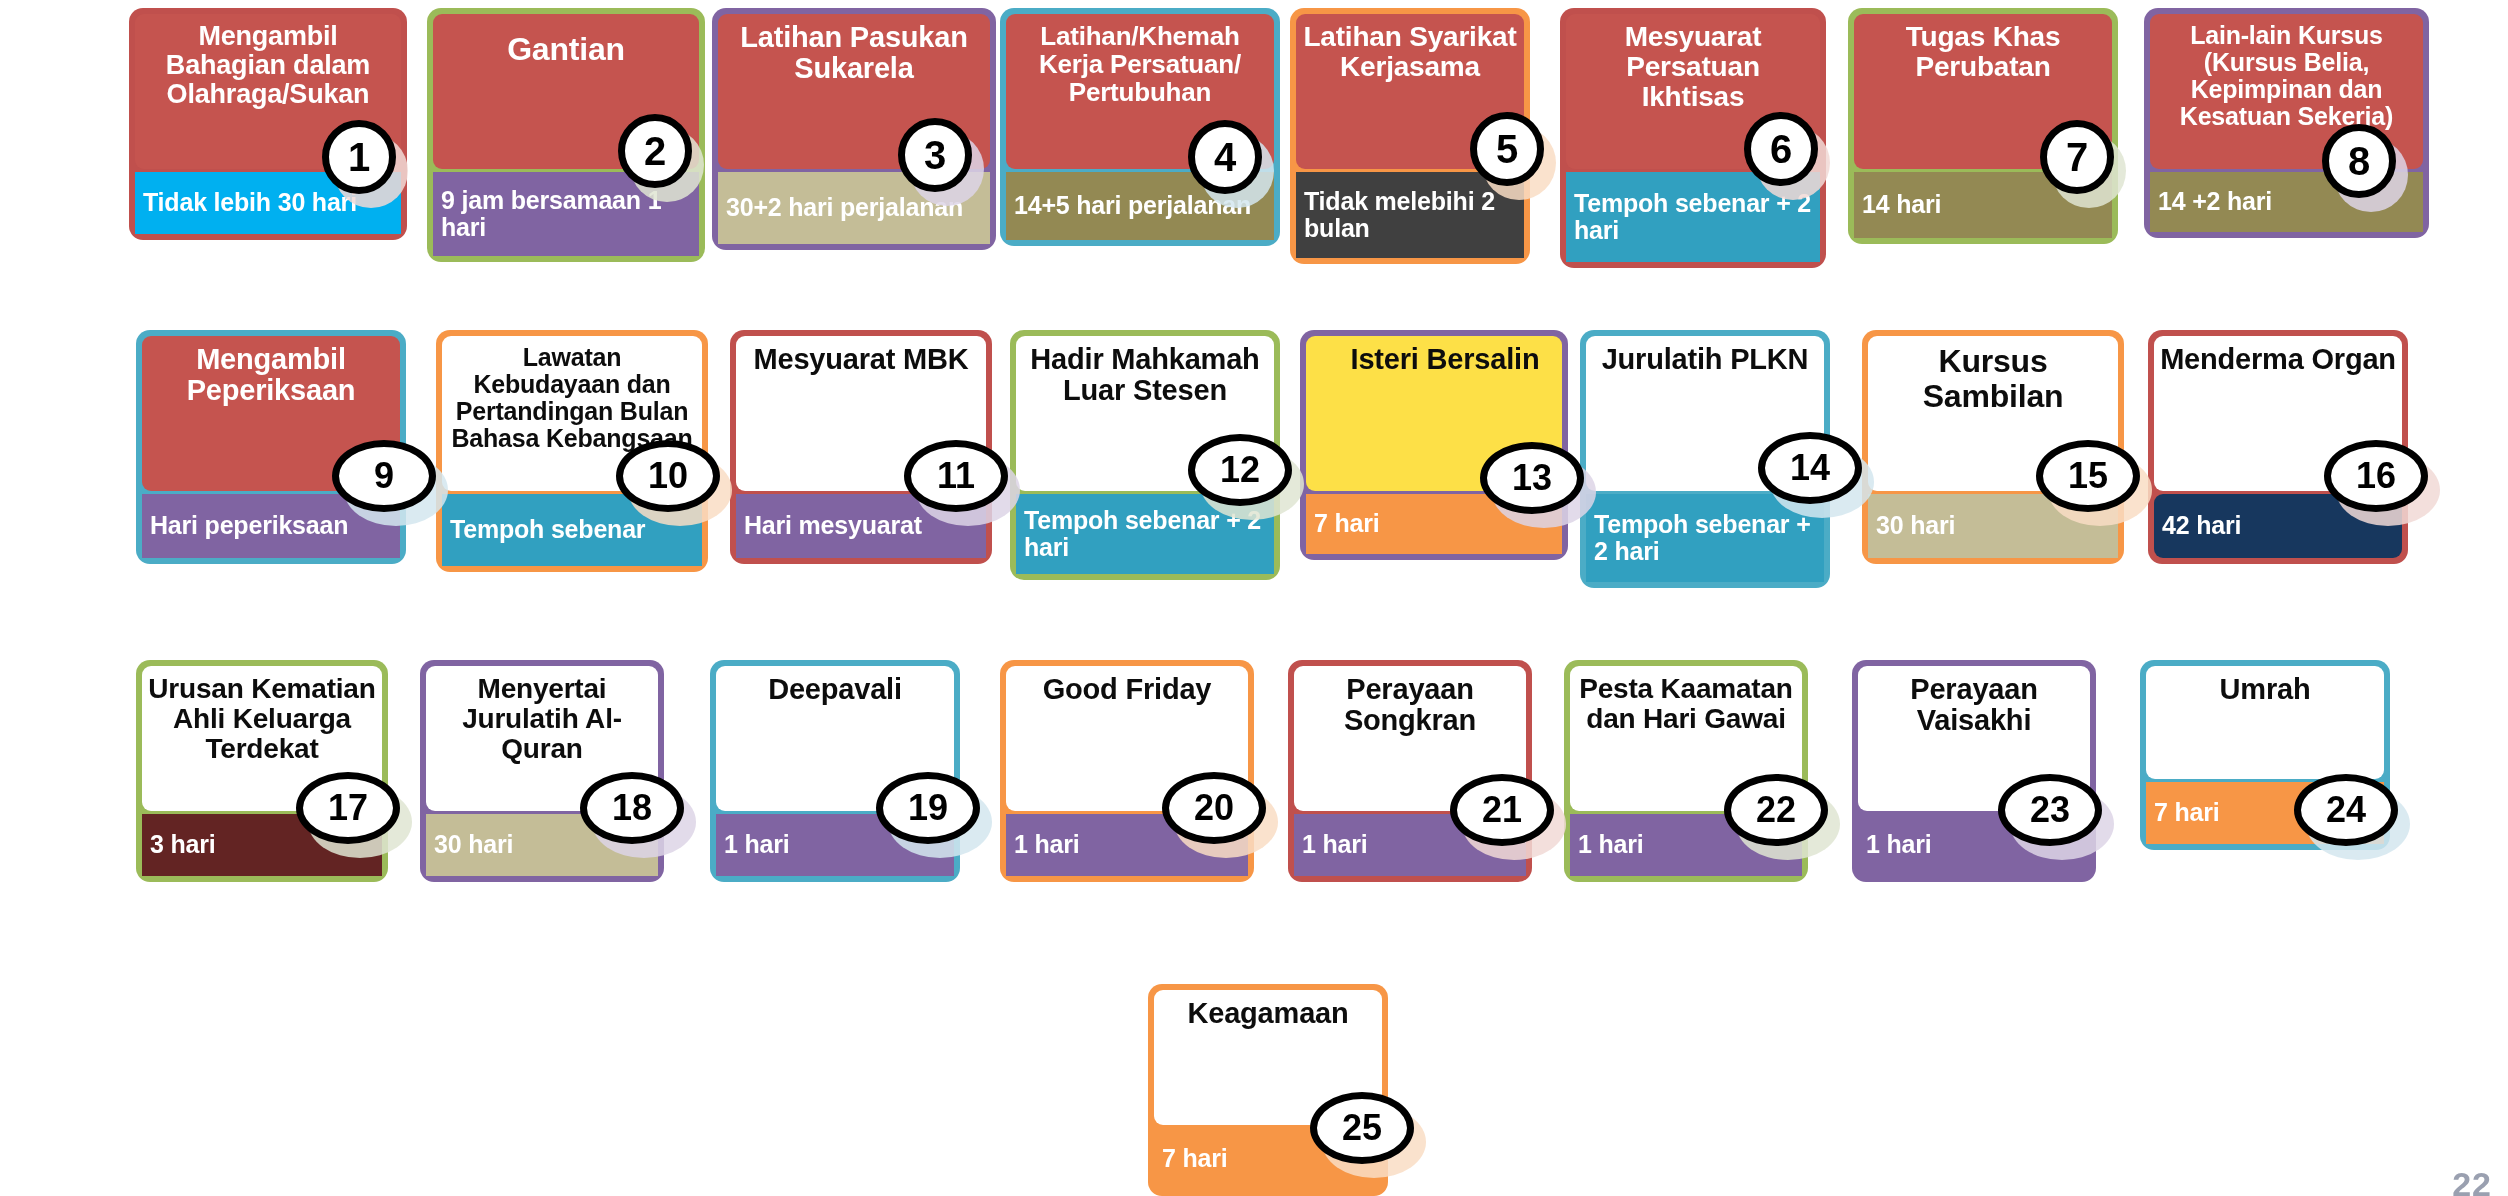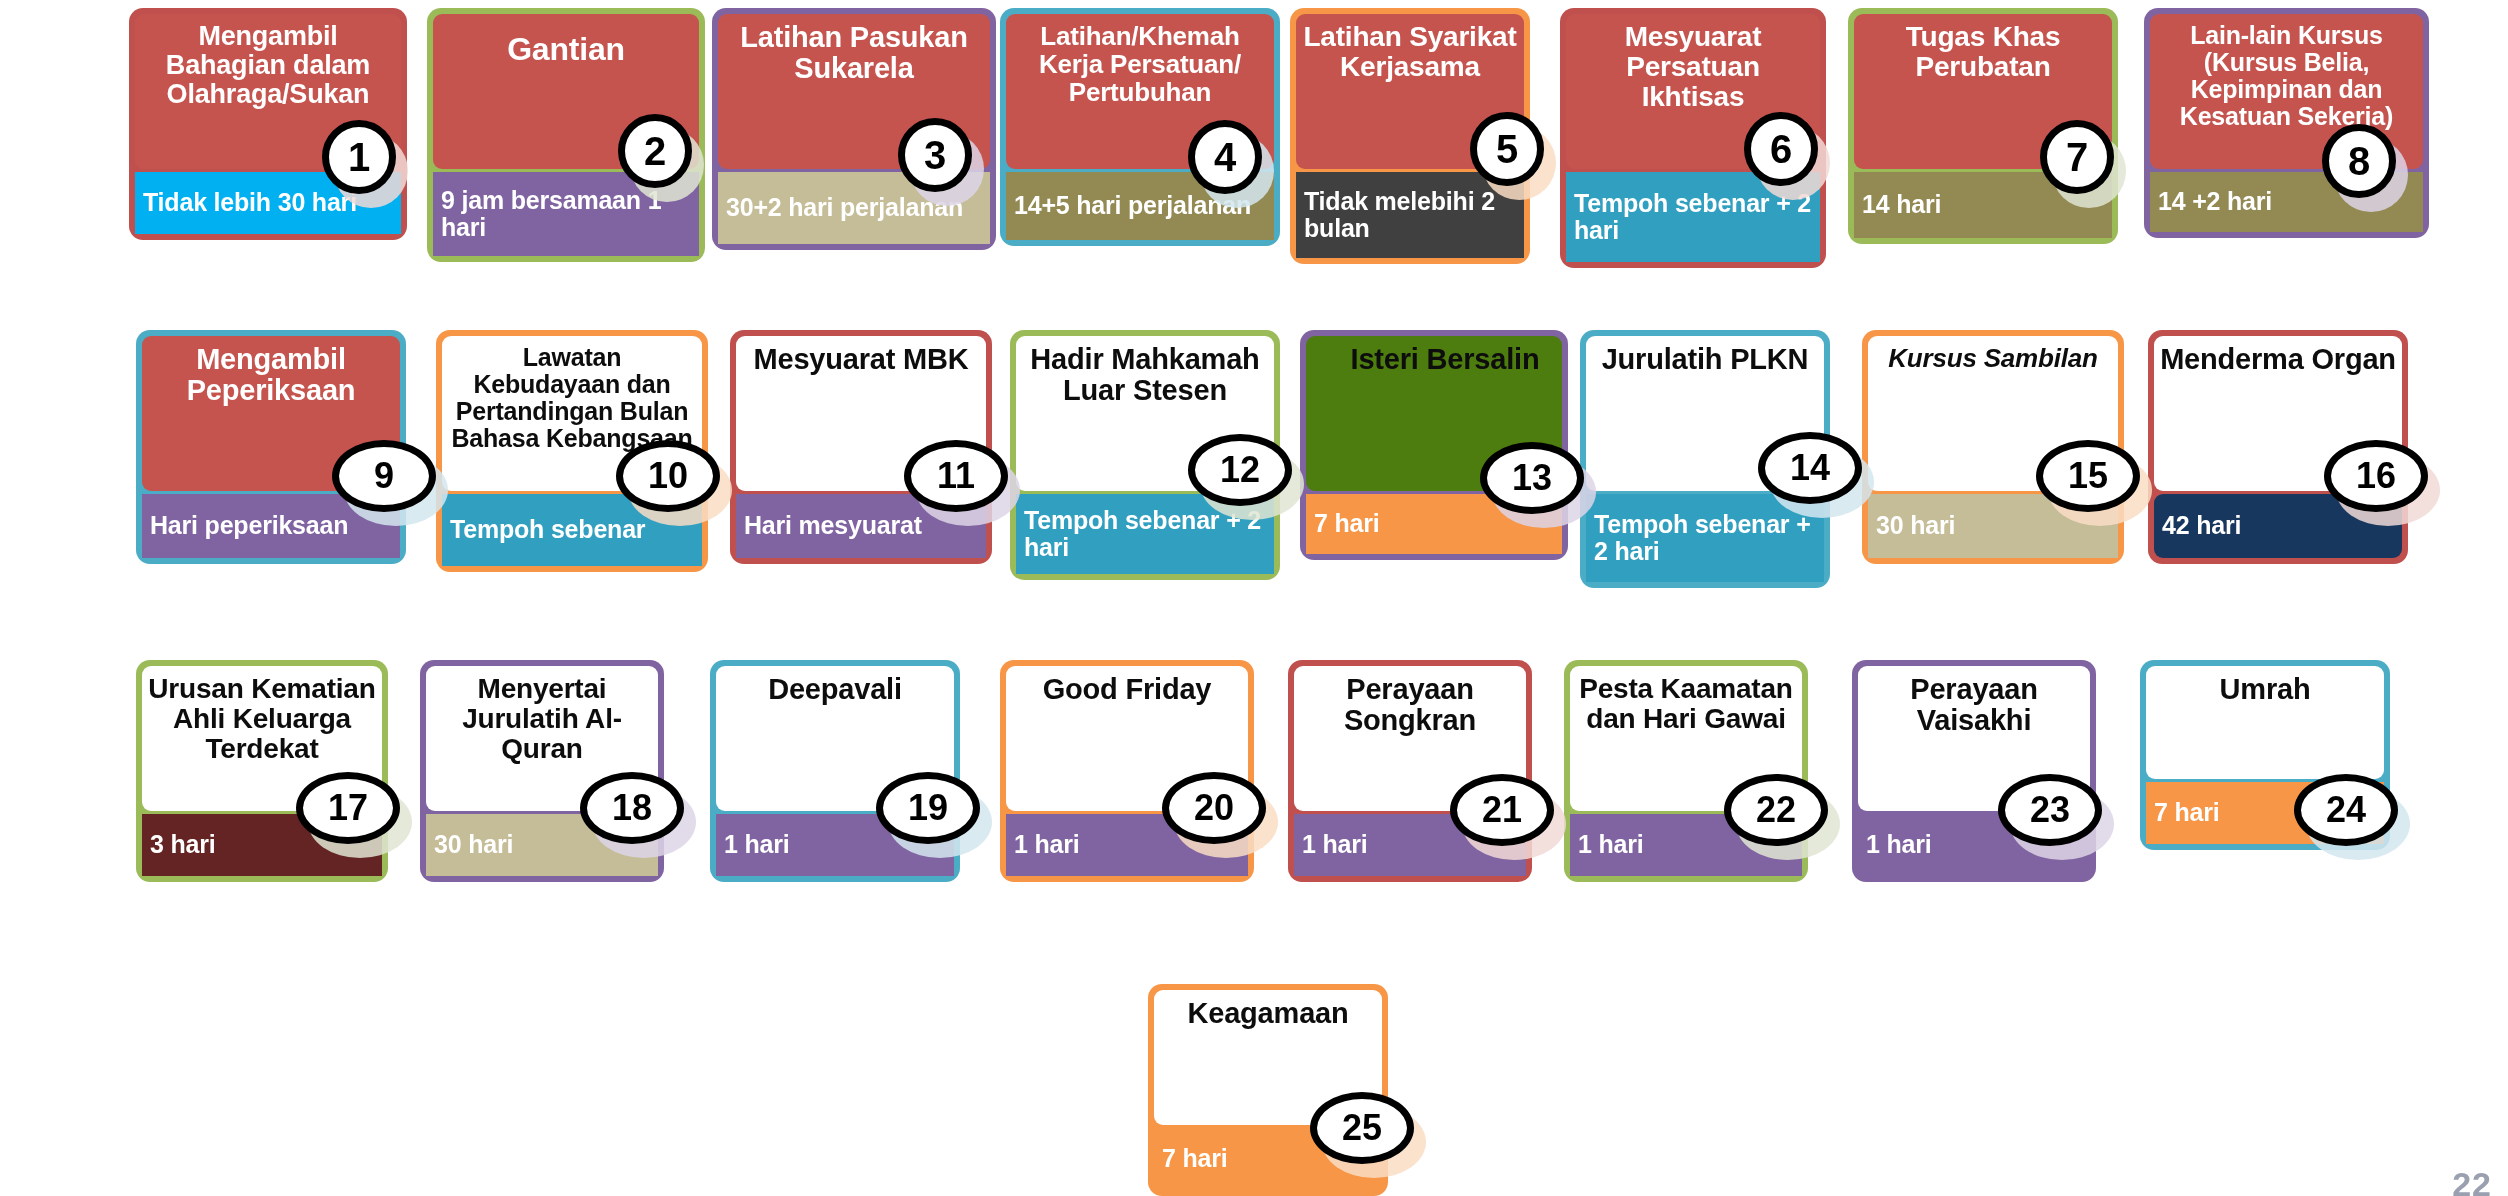--- a/index.html
+++ b/index.html
@@ -207,42 +207,42 @@
         <div class="card-inner" style="background: rgb(255, 255, 255);">
           <div class="card-title" style="font-size: 29px;">Hadir Mahkamah Luar Stesen</div>
         </div>
         <div class="card-foot" style="background: rgb(49, 160, 192); height: 80px; margin-top: 3px;">
           <div class="card-foot-text" style="font-size: 25px;">Tempoh sebenar  + 2 hari</div>
         </div>
       </div>
       <div class="badge oval" style="left: 1188px; top: 434px; width: 104px; height: 72px; font-size: 36px;">12</div>
       <div style="position: absolute; z-index: 30; border-radius: 50%; opacity: 0.85; background: rgb(221, 213, 230); left: 1492px; top: 456px; width: 104px; height: 72px;"></div>
       <div class="card body-white" style="left: 1300px; top: 330px; width: 268px; height: 230px; background: rgb(128, 100, 162); z-index: 10;">
-        <div class="card-inner" style="background: #4d7c0f; padding-left: 28px;">
+        <div class="card-inner" style="background: #fde047; padding-left: 28px;">
           <div class="card-title" style="font-size: 29px;">Isteri Bersalin</div>
         </div>
         <div class="card-foot" style="background: rgb(247, 150, 70); height: 60px; margin-top: 3px;">
           <div class="card-foot-text" style="font-size: 25px;">7 hari</div>
         </div>
       </div>
       <div class="badge oval" style="left: 1480px; top: 442px; width: 104px; height: 72px; font-size: 36px;">13</div>
       <div style="position: absolute; z-index: 30; border-radius: 50%; opacity: 0.85; background: rgb(211, 230, 238); left: 1770px; top: 446px; width: 104px; height: 72px;"></div>
       <div class="card body-white" style="left: 1580px; top: 330px; width: 250px; height: 258px; background: rgb(75, 172, 198); z-index: 10;">
         <div class="card-inner" style="background: rgb(255, 255, 255);">
           <div class="card-title" style="font-size: 29px;">Jurulatih PLKN</div>
         </div>
         <div class="card-foot" style="background: rgb(49, 160, 192); height: 88px; margin-top: 3px;">
           <div class="card-foot-text" style="font-size: 25px;">Tempoh sebenar + 2 hari</div>
         </div>
       </div>
       <div class="badge oval" style="left: 1758px; top: 432px; width: 104px; height: 72px; font-size: 36px;">14</div>
       <div style="position: absolute; z-index: 30; border-radius: 50%; opacity: 0.85; background: rgb(249, 221, 196); left: 2048px; top: 454px; width: 104px; height: 72px;"></div>
       <div class="card body-white" style="left: 1862px; top: 330px; width: 262px; height: 234px; background: rgb(247, 150, 70); z-index: 10;">
         <div class="card-inner" style="background: rgb(255, 255, 255);">
-          <div class="card-title" style="font-size: 26px; font-style: italic;">Kursus Sambilan</div>
+          <div class="card-title" style="font-size: 32px;">Kursus Sambilan</div>
         </div>
         <div class="card-foot" style="background: rgb(196, 189, 151); height: 64px; margin-top: 3px;">
           <div class="card-foot-text" style="font-size: 25px;">30 hari</div>
         </div>
       </div>
       <div class="badge oval" style="left: 2036px; top: 440px; width: 104px; height: 72px; font-size: 36px;">15</div>
       <div style="position: absolute; z-index: 30; border-radius: 50%; opacity: 0.85; background: rgb(241, 217, 214); left: 2336px; top: 454px; width: 104px; height: 72px;"></div>
       <div class="card body-white" style="left: 2148px; top: 330px; width: 260px; height: 234px; background: rgb(192, 80, 77); z-index: 10;">
         <div class="card-inner" style="background: rgb(255, 255, 255);">
           <div class="card-title" style="font-size: 29px;">Menderma Organ</div>

